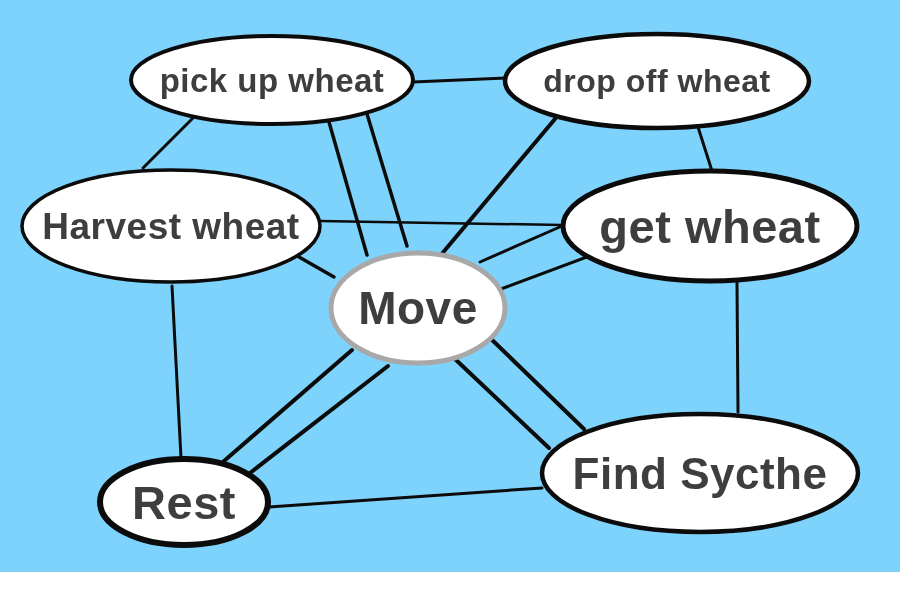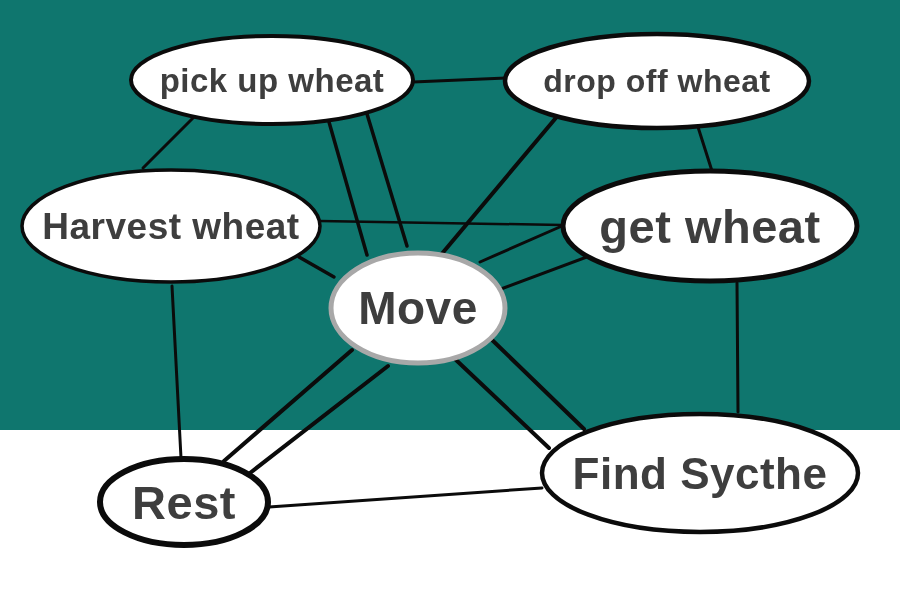--- a/index.html
+++ b/index.html
@@ -6,22 +6,22 @@
     margin: 0;
     padding: 0;
     width: 900px;
     height: 600px;
     background: #ffffff;
     overflow: hidden;
   }
   .stage {
     position: relative;
     width: 900px;
-    height: 430px;
-    background: #0f766e;
+    height: 572px;
+    background: #7dd3fc;
   }
   svg {
     display: block;
   }
   .node-label {
     font-family: "Liberation Sans", sans-serif;
     font-weight: 700;
     letter-spacing: 0.5px;
   }
 </style>

